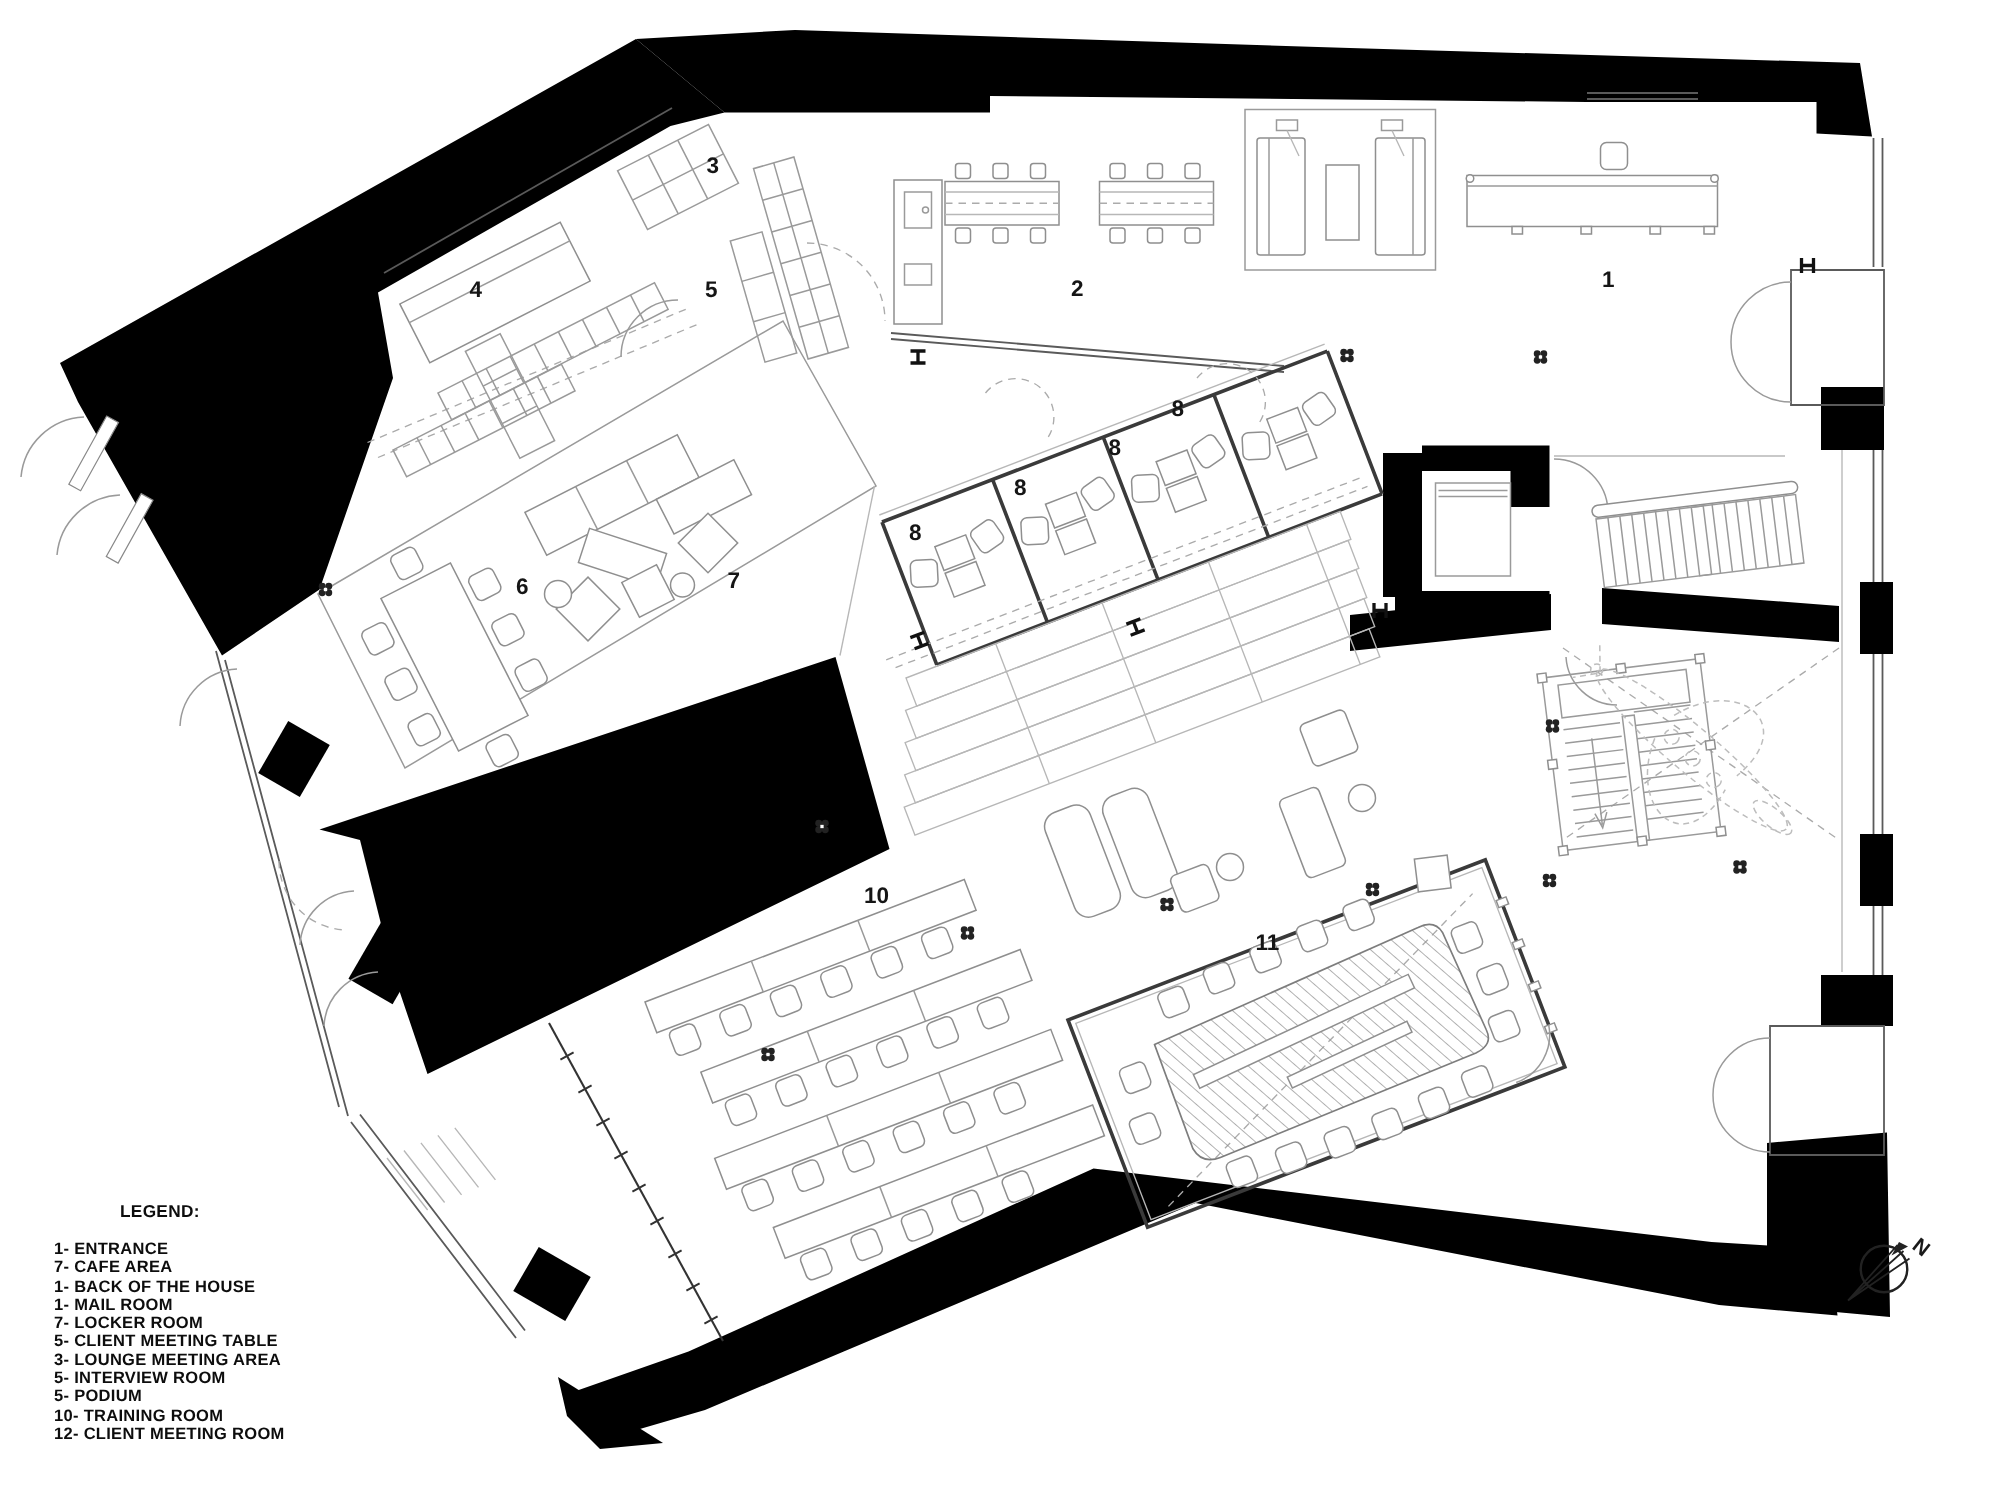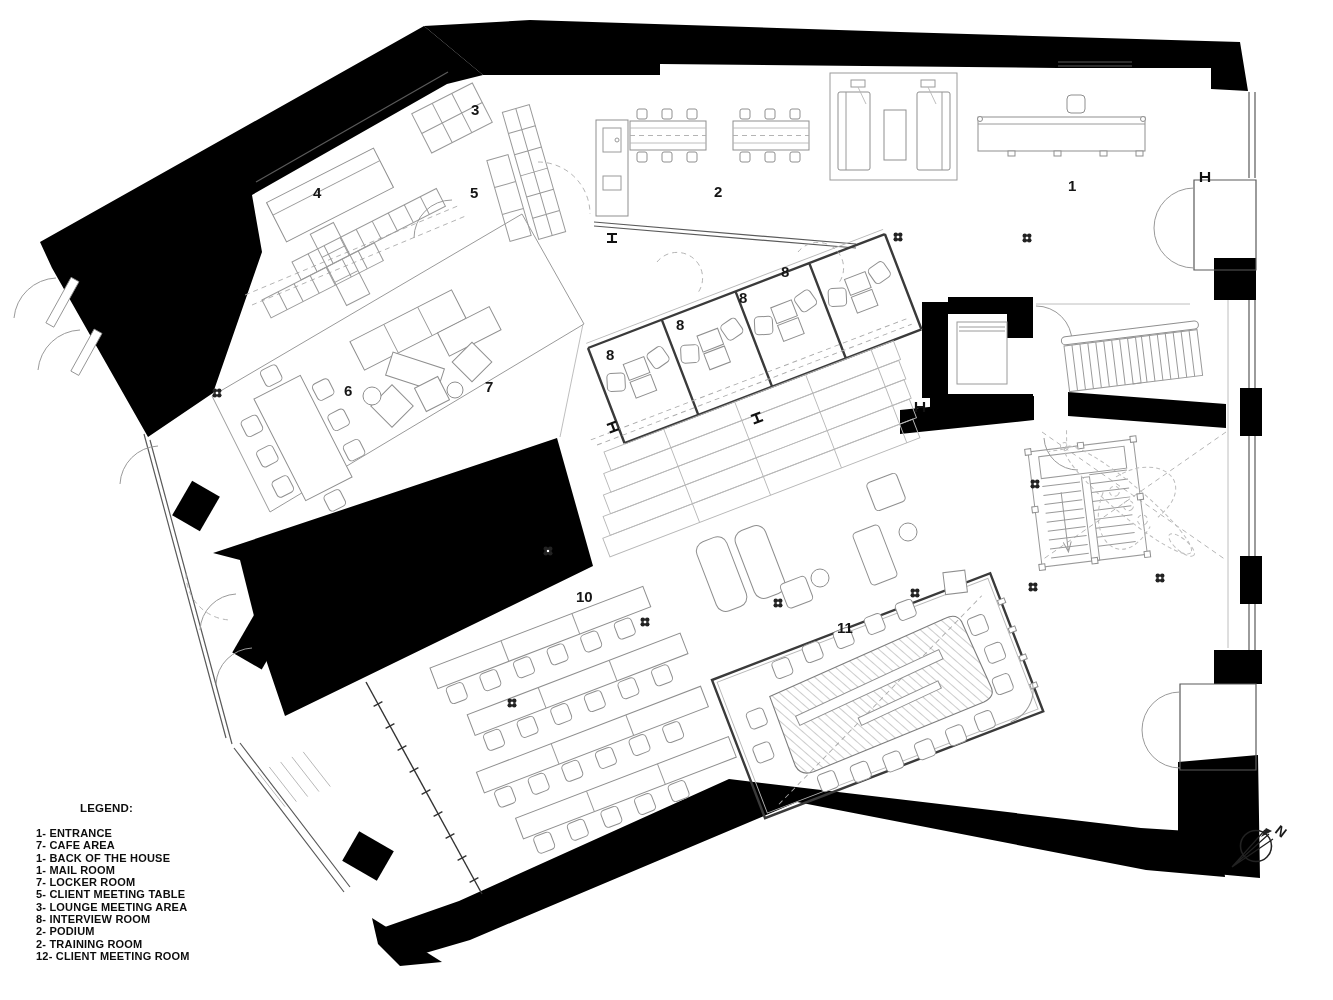--- a/index.html
+++ b/index.html
@@ -463,18 +463,18 @@
 
 <div class="legend">
   <div class="t">LEGEND:</div>
   <div class="i">1- ENTRANCE</div>
   <div class="i">7- CAFE AREA</div>
   <div class="i">1- BACK OF THE HOUSE</div>
   <div class="i">1- MAIL ROOM</div>
   <div class="i">7- LOCKER ROOM</div>
   <div class="i">5- CLIENT MEETING TABLE</div>
   <div class="i">3- LOUNGE MEETING AREA</div>
-  <div class="i">8- INTERVIEW ROOM</div>
-  <div class="i">2- PODIUM</div>
-  <div class="i">2- TRAINING ROOM</div>
+  <div class="i">5- INTERVIEW ROOM</div>
+  <div class="i">5- PODIUM</div>
+  <div class="i">10- TRAINING ROOM</div>
   <div class="i">12- CLIENT MEETING ROOM</div>
 </div>
 </div>
 
 </body></html>

